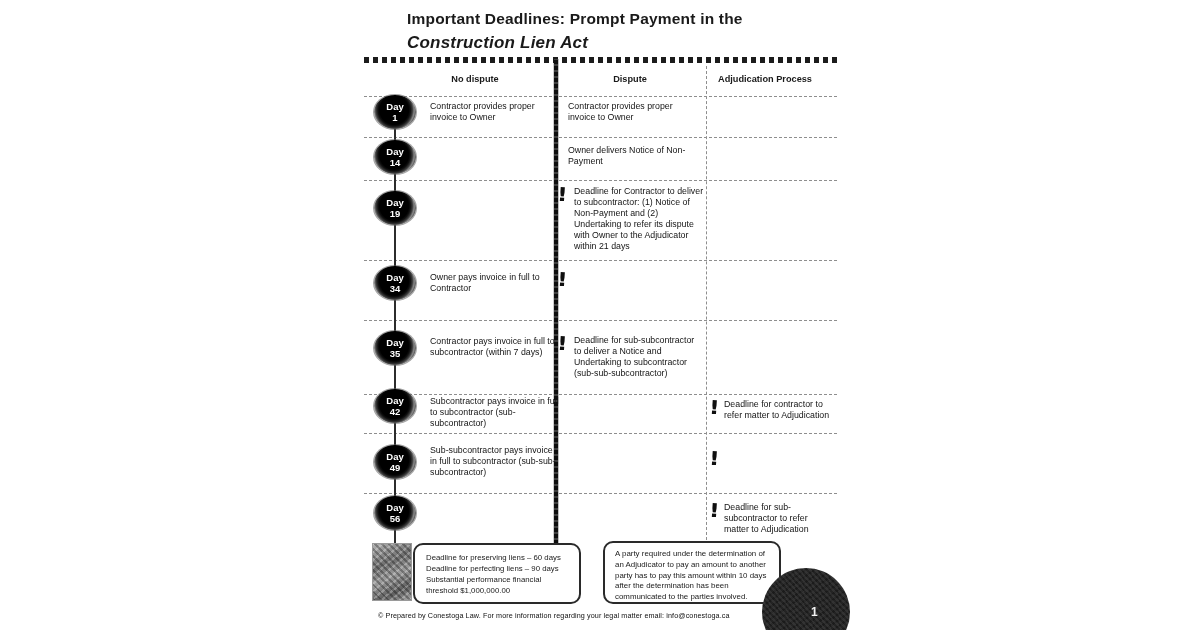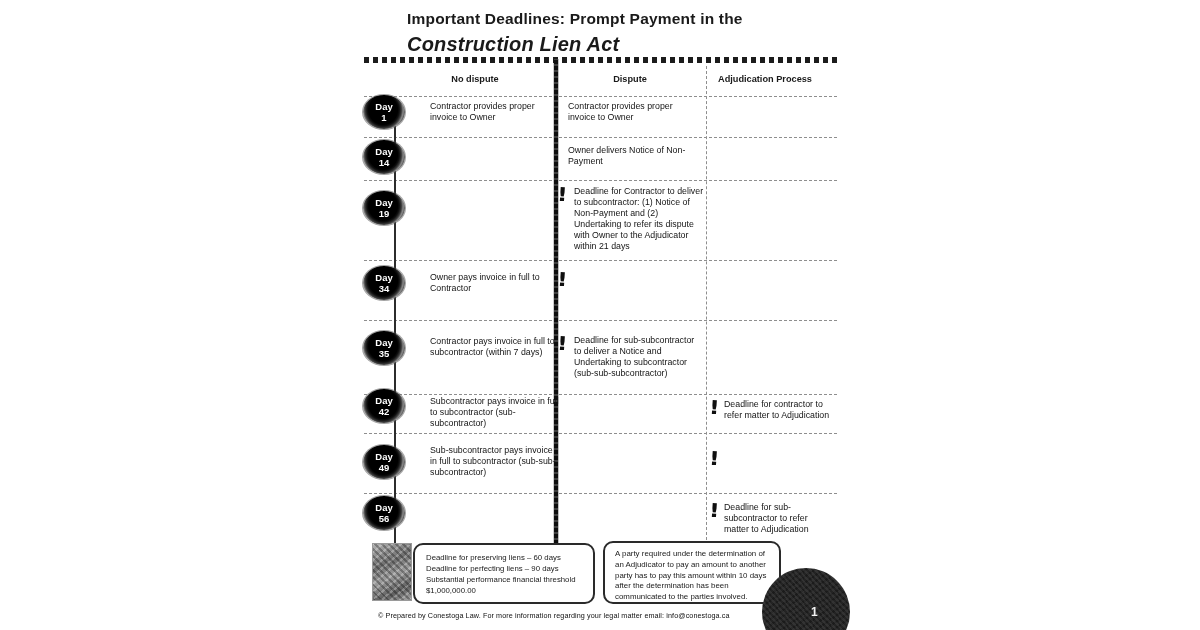--- a/index.html
+++ b/index.html
@@ -4,39 +4,39 @@
 <style>
   html,body{margin:0;padding:0;background:#ffffff;}
   .page{
     position:relative;width:1200px;height:630px;overflow:hidden;
     background:#ffffff;color:#1a1a1a;
     font-family:"Liberation Sans","DejaVu Sans",sans-serif;
   }
   .abs{position:absolute;}
   
   .title1{left:407px;top:10px;font-size:15.5px;font-weight:bold;letter-spacing:.2px;}
-  .title2{left:407px;top:33px;font-size:20px;font-weight:bold;font-style:italic;letter-spacing:.2px;}
+  .title2{left:407px;top:33px;font-size:17px;font-weight:bold;font-style:italic;letter-spacing:.2px;}
   
   .zipper{left:364px;top:57px;width:473px;height:6px;
     background:repeating-linear-gradient(90deg,#1c1c1c 0 5px,transparent 5px 9px);}
   
   .colhead{font-size:9.2px;font-weight:bold;text-align:center;line-height:11px;}
   .h-nd{left:405px;top:74px;width:140px;}
   .h-d {left:575px;top:74px;width:110px;}
   .h-a {left:715px;top:74px;width:100px;}
   
   .hline{left:364px;width:473px;height:0;border-top:1px dashed #8e8e8e;}
   
   .vthick{left:554px;top:59px;width:4px;height:497px;
     background:repeating-linear-gradient(0deg,#0d0d0d 0 4px,#3f3f3f 4px 6px);
     box-shadow:1px 0 0 rgba(0,0,0,.25),-1px 0 0 rgba(0,0,0,.2);}
   .vlight{left:706px;top:66px;height:474px;width:0;border-left:1px dashed #8e8e8e;}
   .timeline{left:394px;top:112px;width:2px;height:443px;background:#2c2c2c;}
   
-  .daycirc{width:42px;height:34px;left:363px;border-radius:50%;
+  .daycirc{width:42px;height:34px;left:374px;border-radius:50%;
     background:
       radial-gradient(circle at 48% 44%,#000 0 50%,#101010 56%,#3c3c3c 63%,#8a8a8a 69%,#5a5a5a 75%,#a3a3a3 82%,#6f6f6f 89%,#c9c9c9 96%);
     color:#ffffff;text-align:center;font-weight:bold;font-size:9.5px;line-height:11px;
     display:flex;flex-direction:column;justify-content:center;
     box-shadow:0 0 0 1px rgba(90,90,90,.55);}
   
   .cell{font-size:8.8px;line-height:11px;color:#141414;}
   .nd{left:430px;width:132px;}
   .dp{left:574px;width:130px;}
   .aj{left:724px;width:106px;}
@@ -45,21 +45,21 @@
     color:#0f0f0f;transform:scaleX(1.25) rotate(3deg);transform-origin:center;}
   .bang-d{left:558px;}
   .bang-a{left:710px;}
   
   .stamp{left:372px;top:543px;width:40px;height:58px;border:1px solid #9a9a9a;box-sizing:border-box;
     background:
       repeating-linear-gradient(45deg,rgba(0,0,0,.28) 0 2px,transparent 2px 5px),
       repeating-linear-gradient(-40deg,rgba(255,255,255,.25) 0 2px,transparent 2px 6px),
       linear-gradient(155deg,#b2b2b2,#6f6f6f 35%,#9d9d9d 55%,#5f5f5f 80%,#a8a8a8);}
   .notebox{border:2px solid #2a2a2a;border-radius:10px;box-sizing:border-box;background:#ffffff;}
-  .liensbox{left:413px;top:543px;width:182px;height:61px;padding:7px 9px 0 11px;
+  .liensbox{left:413px;top:543px;width:168px;height:61px;padding:7px 9px 0 11px;
     font-size:7.8px;line-height:11px;}
   .adjbox{left:603px;top:541px;width:178px;height:63px;padding:6px 8px 0 10px;
     font-size:7.9px;line-height:10.8px;}
   .pagecirc{left:762px;top:568px;width:88px;height:88px;border-radius:50%;
     background:
       repeating-linear-gradient(48deg,rgba(255,255,255,.07) 0 2px,transparent 2px 4px),
       repeating-linear-gradient(-35deg,rgba(0,0,0,.25) 0 2px,transparent 2px 5px),
       radial-gradient(circle,#242424 0 65%,#323232 100%);}
   .pagenum{left:811px;top:605px;color:#f2f2f2;font-size:12px;font-weight:bold;}
   .footer{left:378px;top:611px;font-size:7.2px;color:#101010;letter-spacing:.1px;}

